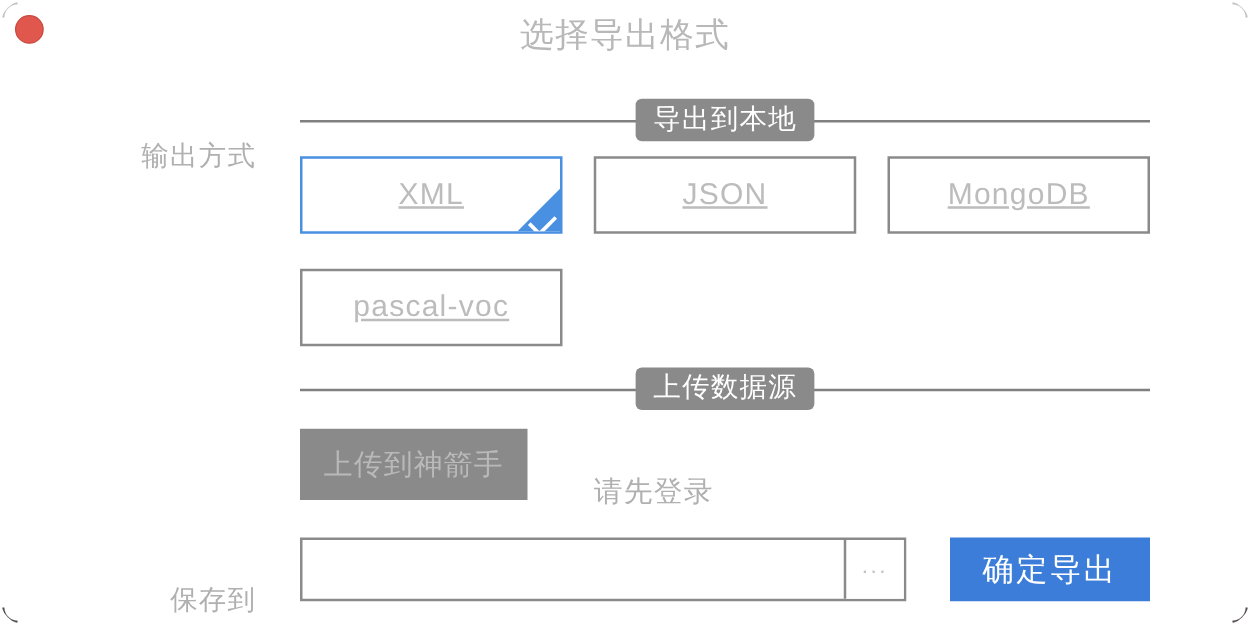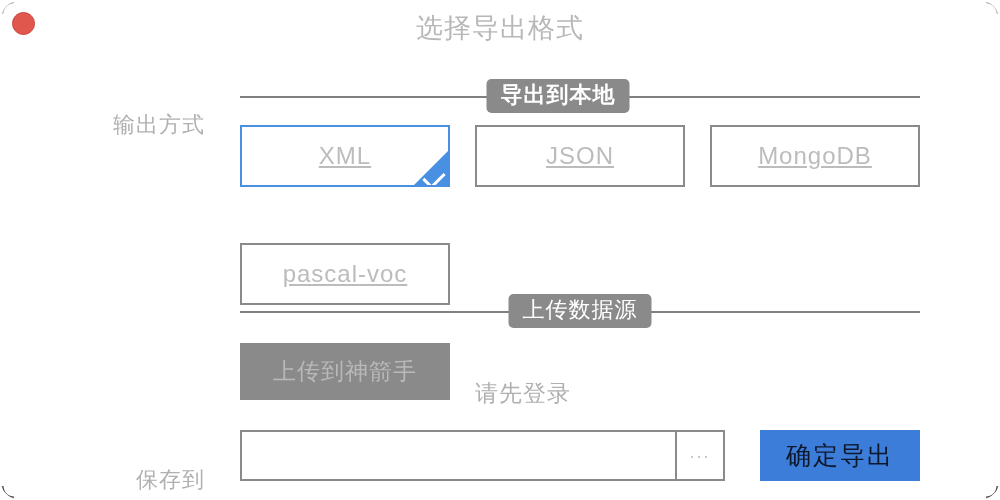--- a/index.html
+++ b/index.html
@@ -91,21 +91,21 @@
     background: #8a8a8a;
     color: #ffffff;
     font-size: 22px;
     border-radius: 5px;
     padding: 5px 14px 7px 14px;
     letter-spacing: 1px;
     line-height: 1;
     white-space: nowrap;
     transform: translateX(-50%);
   }
-  #badge-export { left: 558px; top: 79px; font-weight: bold; }
+  #badge-export { left: 580px; top: 79px; }
   #badge-upload { left: 580px; top: 294px; text-align: center; }
 
   
   .format-box {
     position: absolute;
     box-sizing: border-box;
     border: 2px solid #8a8a8a;
     background: #ffffff;
     display: flex;
     align-items: center;
@@ -135,28 +135,28 @@
     width: 17px;
     height: 10px;
     border-left: 3px solid #ffffff;
     border-bottom: 3px solid #ffffff;
     transform: rotate(-45deg);
   }
 
   #fmt-xml       { left: 240px; top: 125px; width: 210px; height: 62px; }
   #fmt-json      { left: 475px; top: 125px; width: 210px; height: 62px; }
   #fmt-mongodb   { left: 710px; top: 125px; width: 210px; height: 62px; }
-  #fmt-pascalvoc { left: 240px; top: 215px; width: 210px; height: 62px; margin-top: 28px; }
+  #fmt-pascalvoc { left: 240px; top: 215px; width: 210px; height: 62px; }
 
   
   #upload-button {
     position: absolute;
     left: 240px;
     top: 343px;
-    width: 210px;
+    width: 182px;
     height: 57px;
     background: #8a8a8a;
     border: none;
     color: #b9b9b9;
     font-size: 23px;
     letter-spacing: 1px;
     font-family: inherit;
     display: flex;
     align-items: center;
     justify-content: center;
@@ -208,21 +208,21 @@
     box-sizing: border-box;
   }
   #confirm-button {
     position: absolute;
     left: 760px;
     top: 430px;
     width: 160px;
     height: 51px;
     background: #3b7dd8;
     border: none;
-    color: #0f172a;
+    color: #ffffff;
     font-size: 25px;
     letter-spacing: 2px;
     font-family: inherit;
     display: flex;
     align-items: center;
     justify-content: center;
   }
 </style>
 </head>
 <body>

